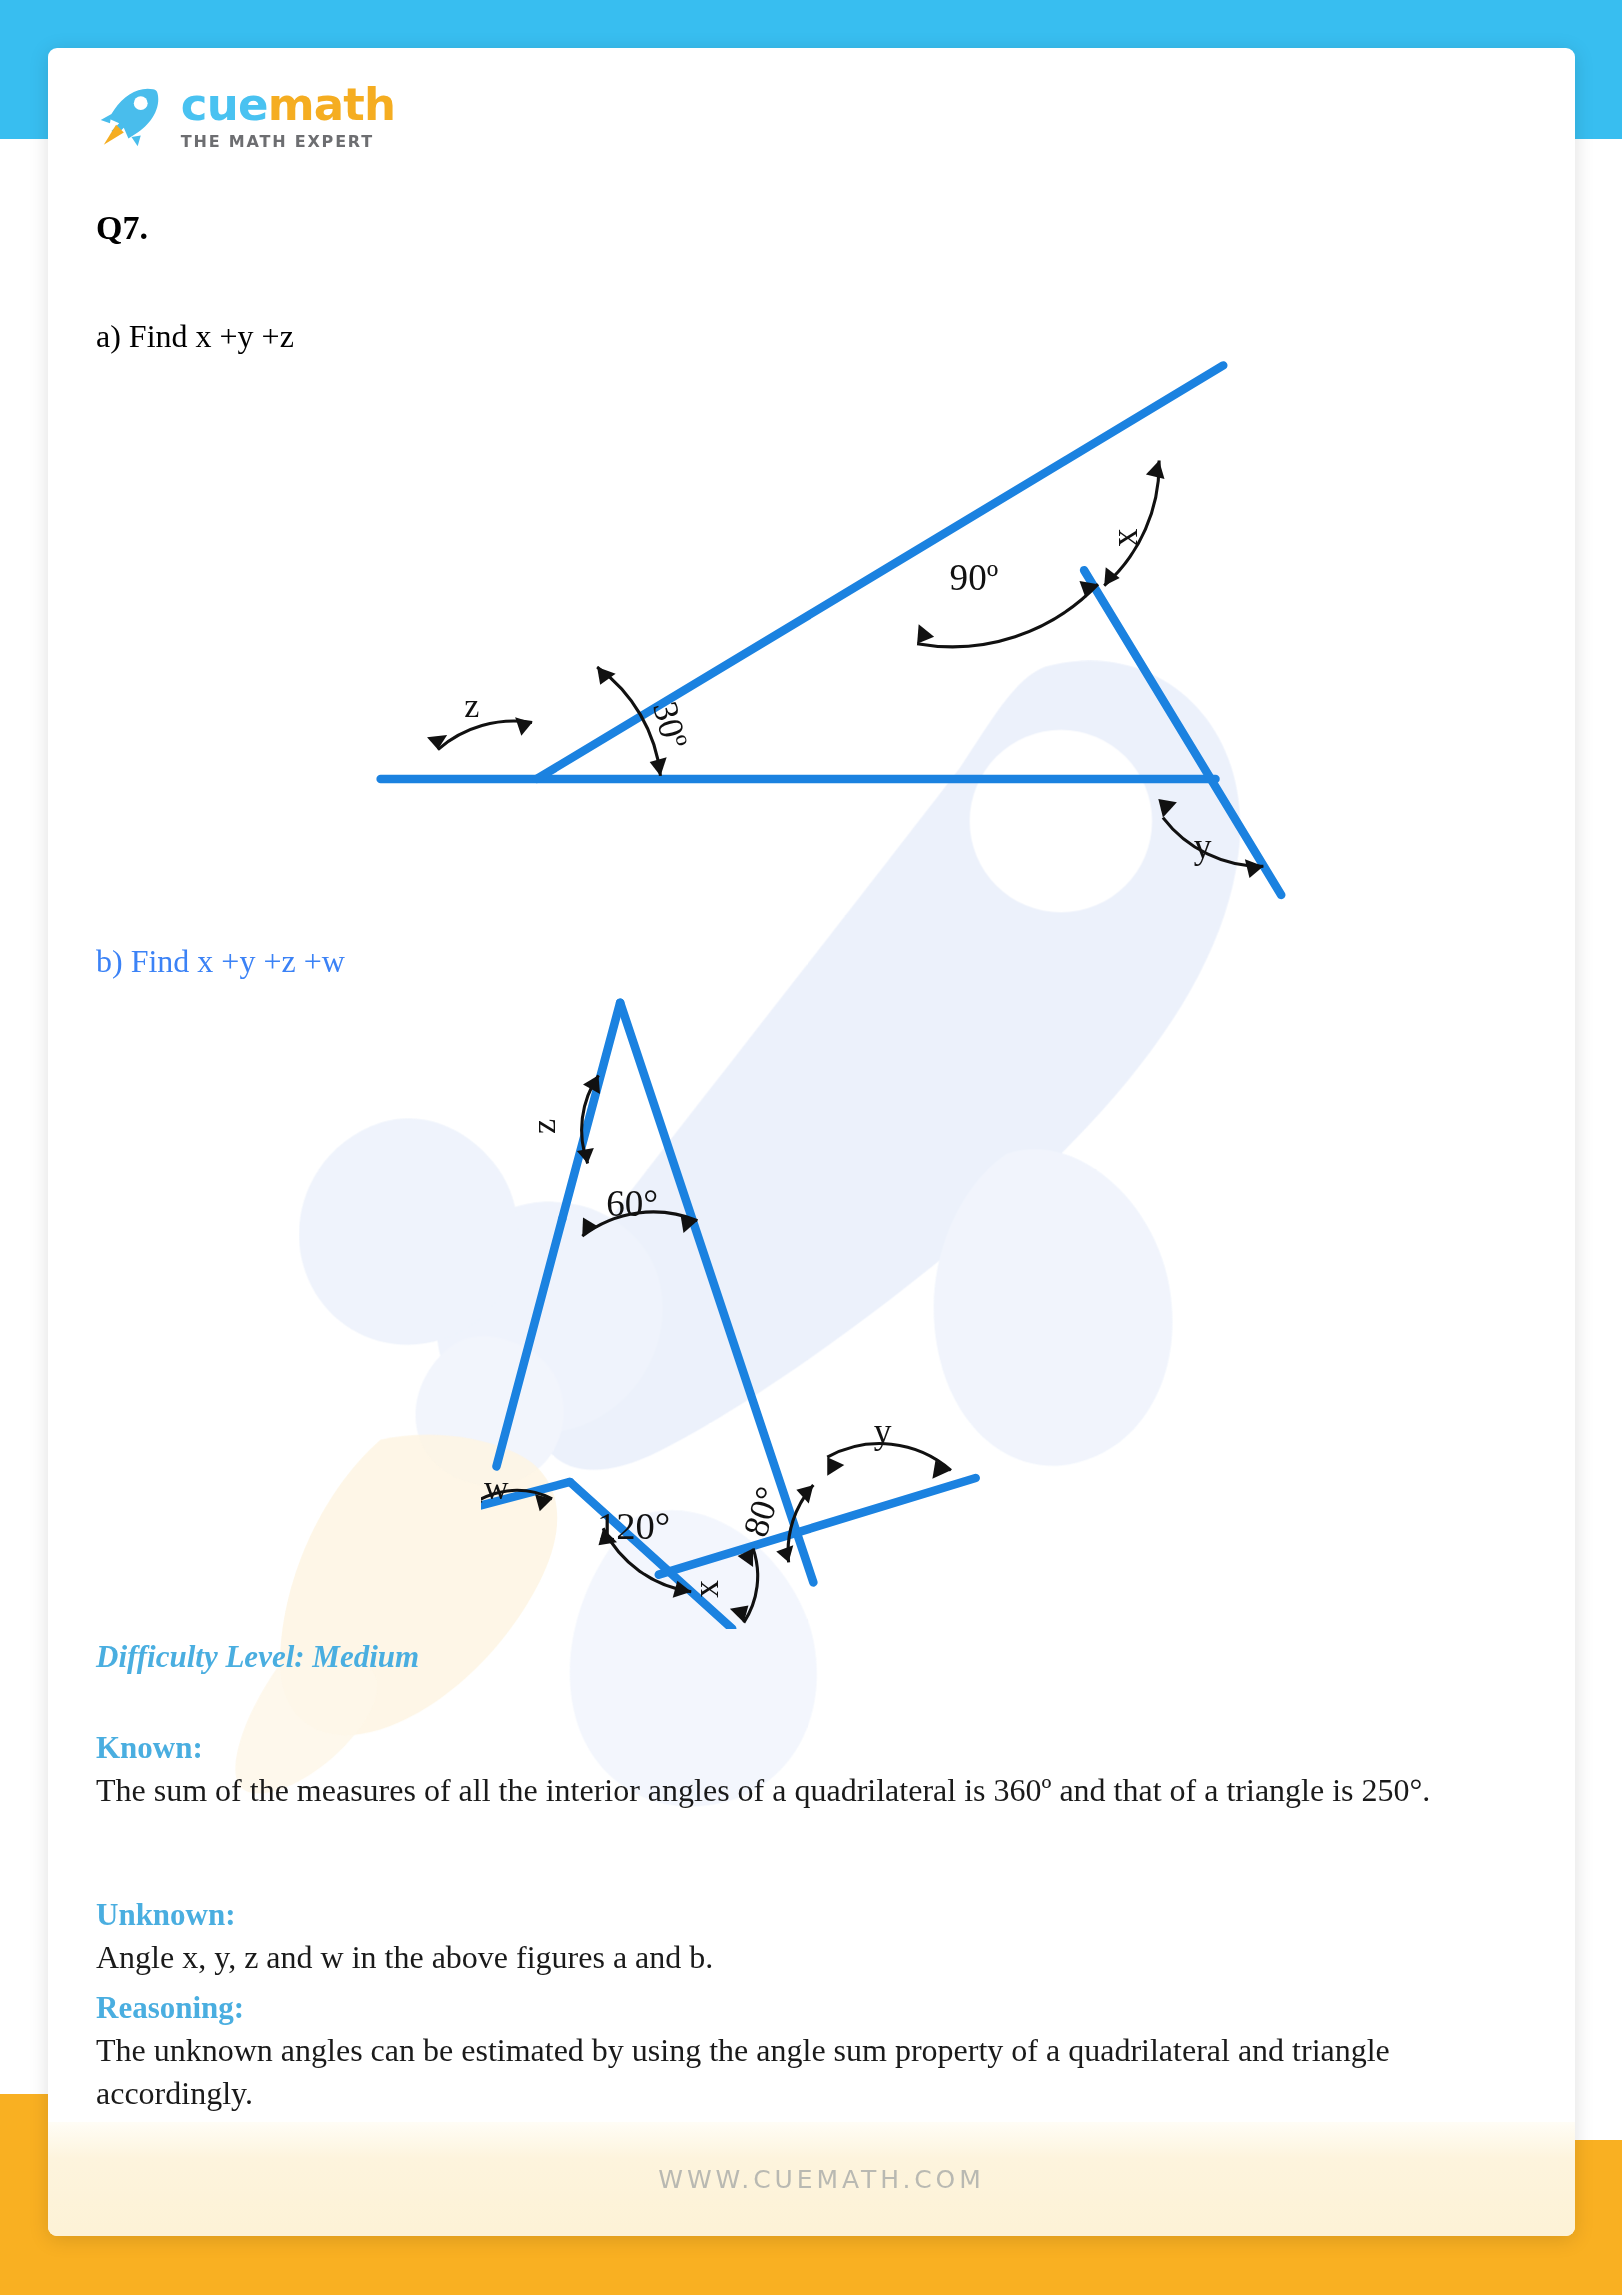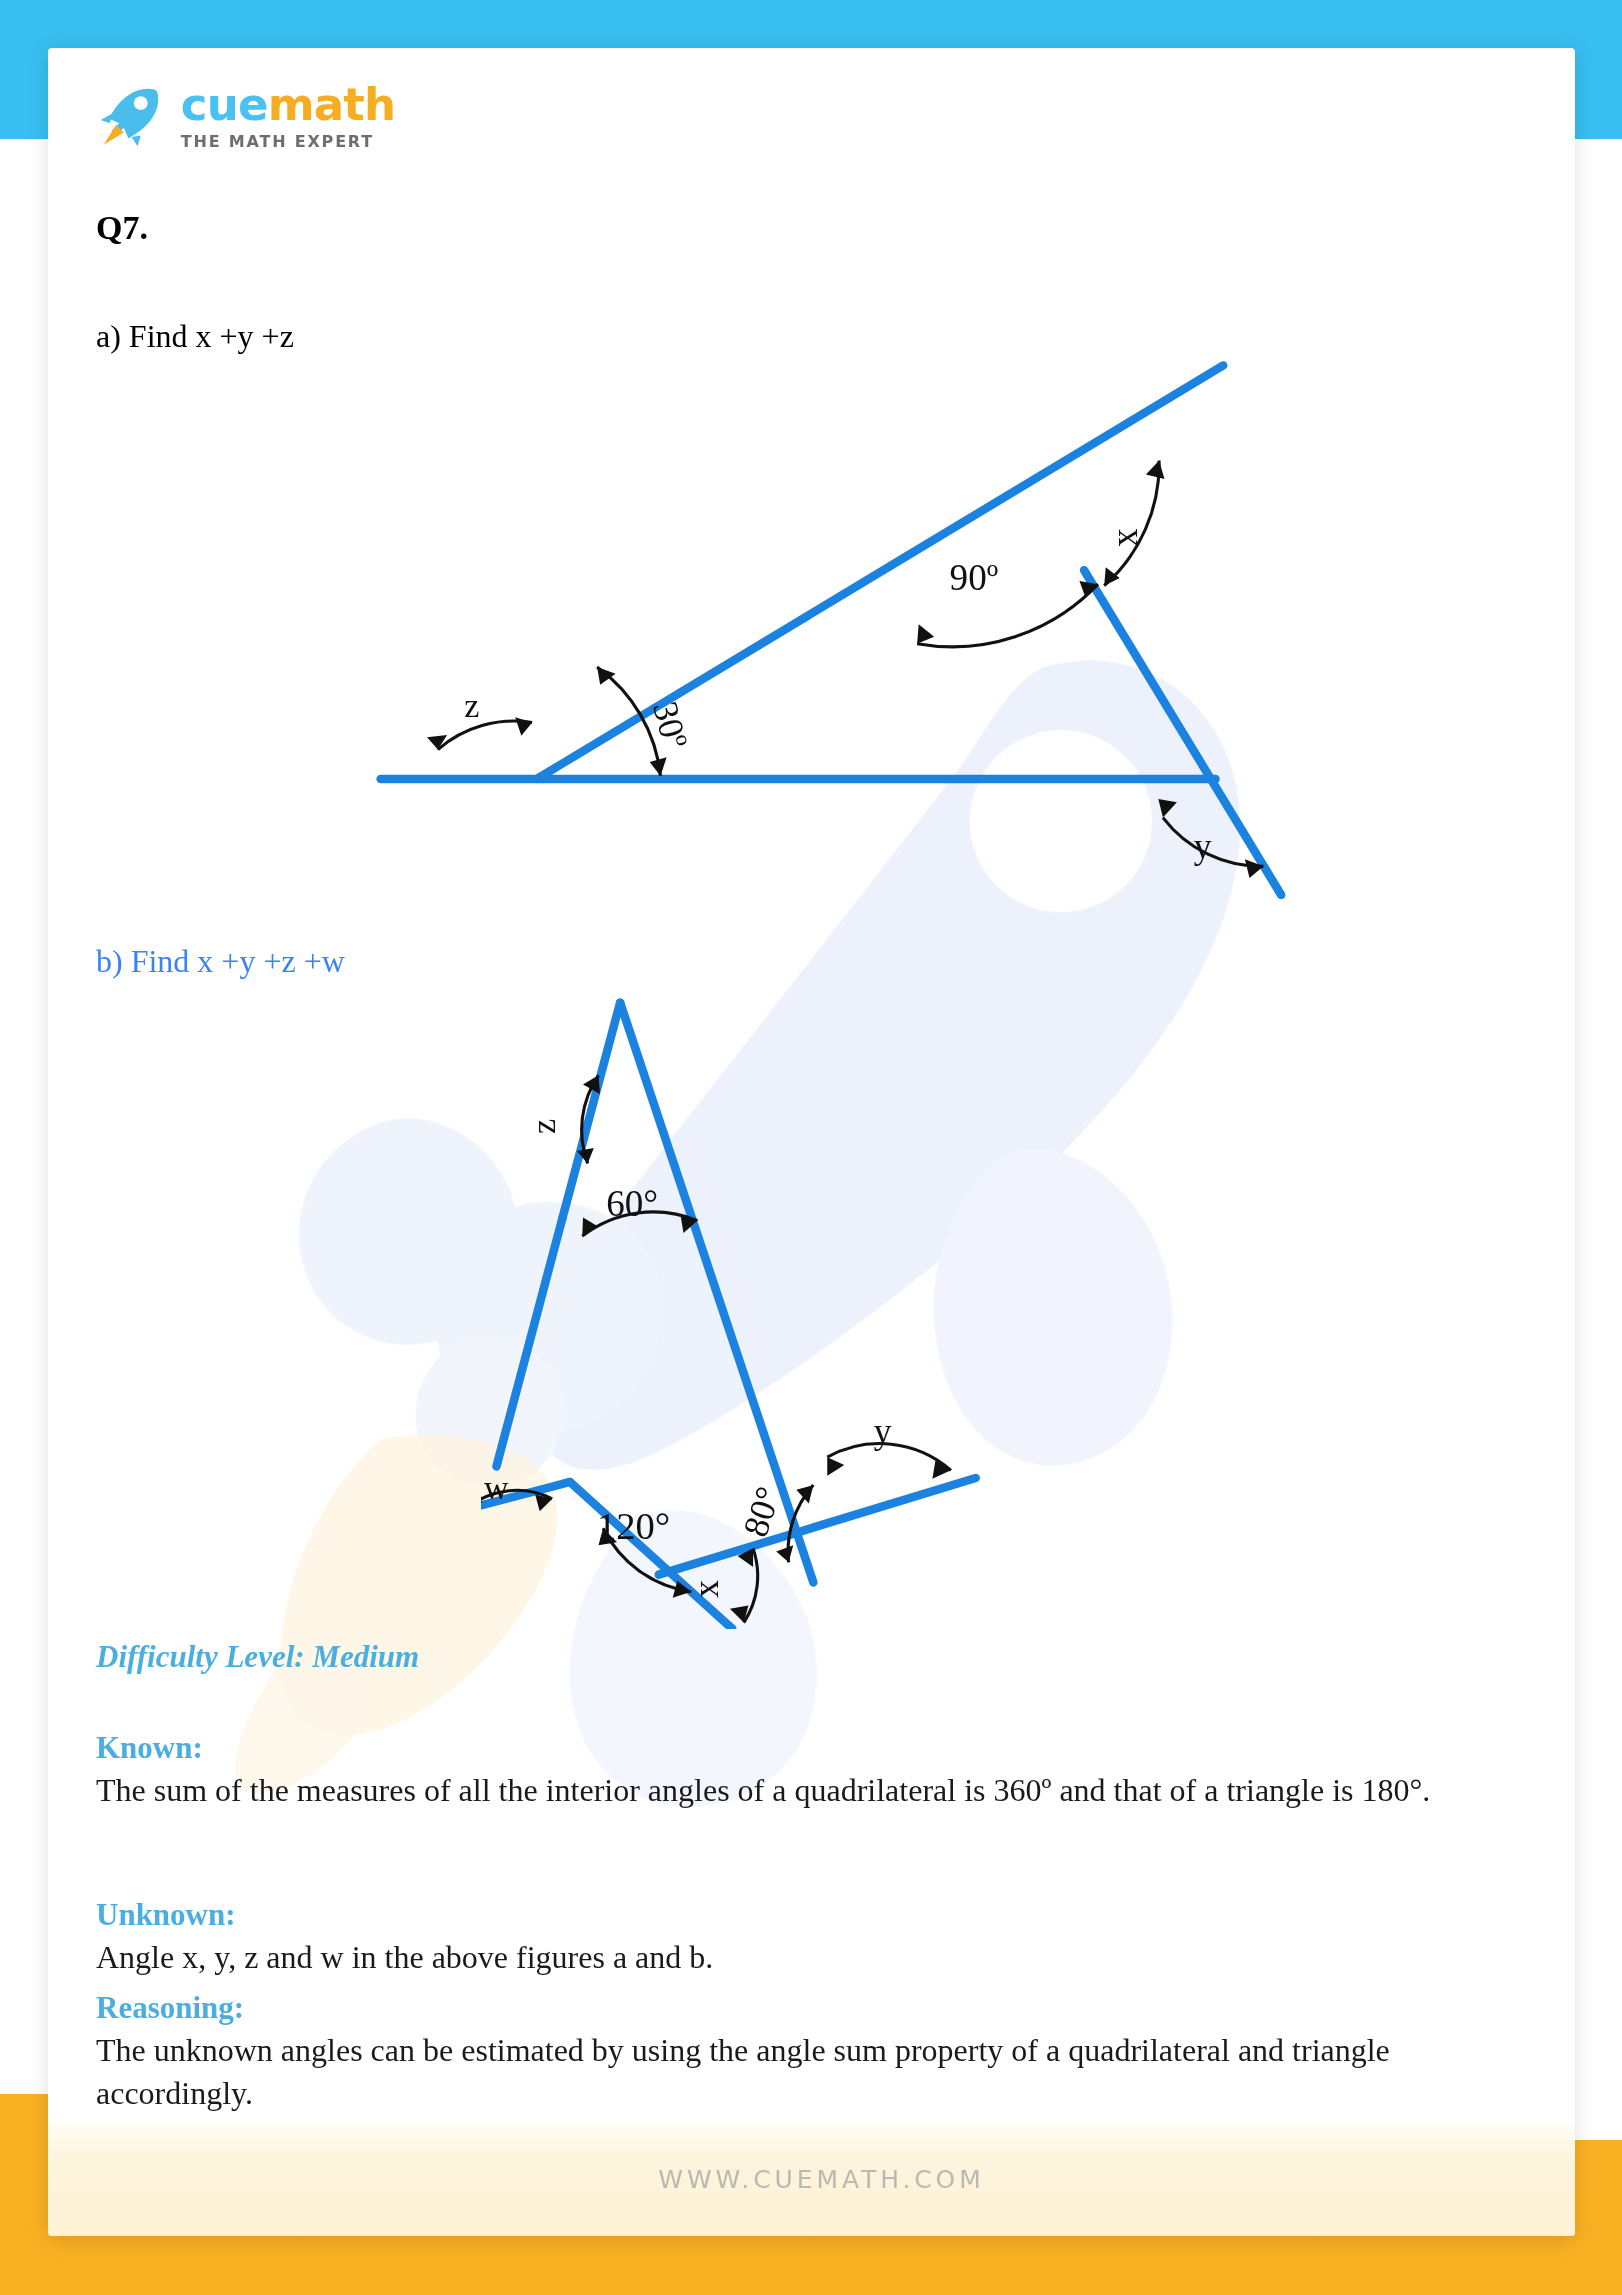--- a/index.html
+++ b/index.html
@@ -44,21 +44,21 @@
     width: 56px; height: 139px;
     background: #38bef0;
   }
 
   
   .page-card {
     position: absolute;
     left: 48px; top: 48px;
     width: 1527px; height: 2188px;
     background: #ffffff;
-    border-radius: 4px;
+    border-radius: 9px;
     box-shadow: 0 3.1px 20px rgba(0,0,0,0.13);
     overflow: hidden;
   }
 
   
   .watermark {
     position: absolute;
     left: 0; top: 0;
     width: 1527px; height: 2188px;
     pointer-events: none;
@@ -348,21 +348,21 @@
       <polygon points="608,625 588,612 584,636" fill="#111"></polygon>
       <text class="fig-label" x="508" y="590" font-size="46">y</text>
     </svg>
 
     <div class="sec" id="sec-difficulty">
       <p class="sec-head diff">Difficulty Level: Medium</p>
     </div>
 
     <div class="sec" id="sec-known">
       <p class="sec-head">Known:</p>
-      <p class="sec-body">The sum of the measures of all the interior angles of a quadrilateral is 360º and that of a triangle is 180°.</p>
+      <p class="sec-body">The sum of the measures of all the interior angles of a quadrilateral is 360º and that of a triangle is 250°.</p>
     </div>
 
     <div class="sec" id="sec-unknown">
       <p class="sec-head">Unknown:</p>
       <p class="sec-body">Angle x, y, z and w in the above figures a and b.</p>
     </div>
 
     <div class="sec" id="sec-reasoning">
       <p class="sec-head">Reasoning:</p>
       <p class="sec-body">The unknown angles can be estimated by using the angle sum property of a quadrilateral and triangle accordingly.</p>

